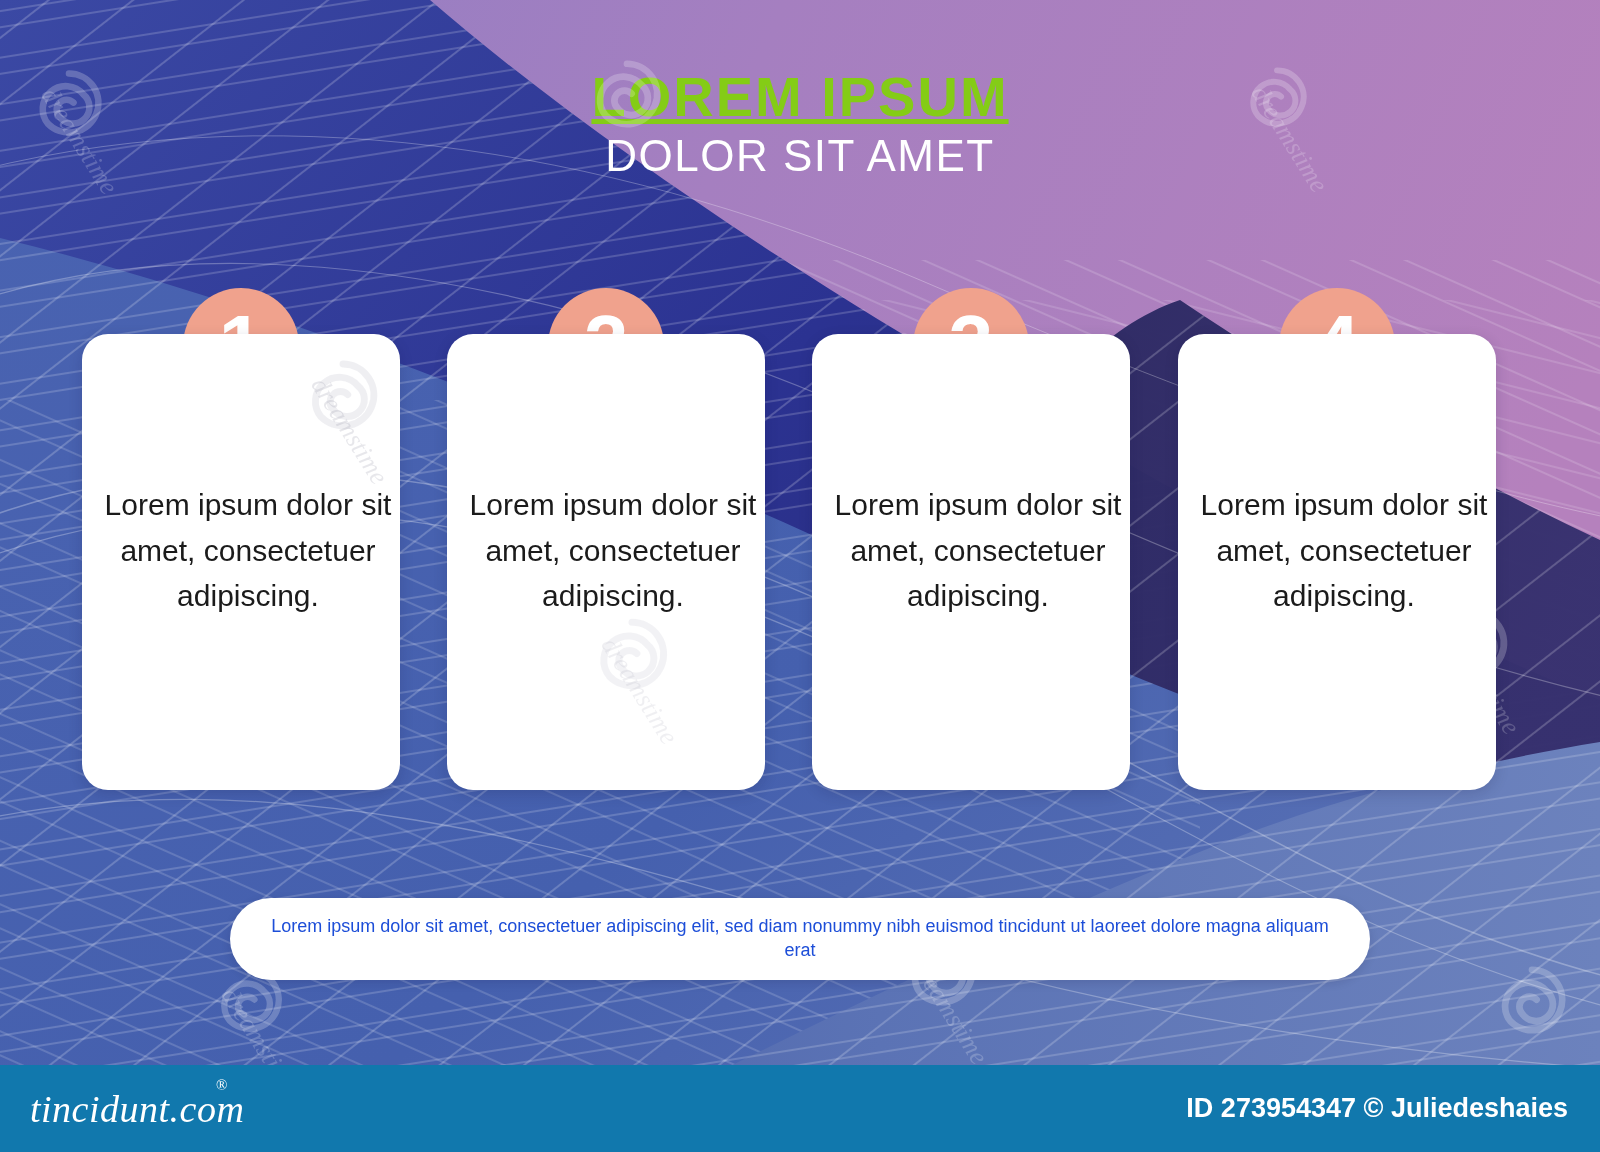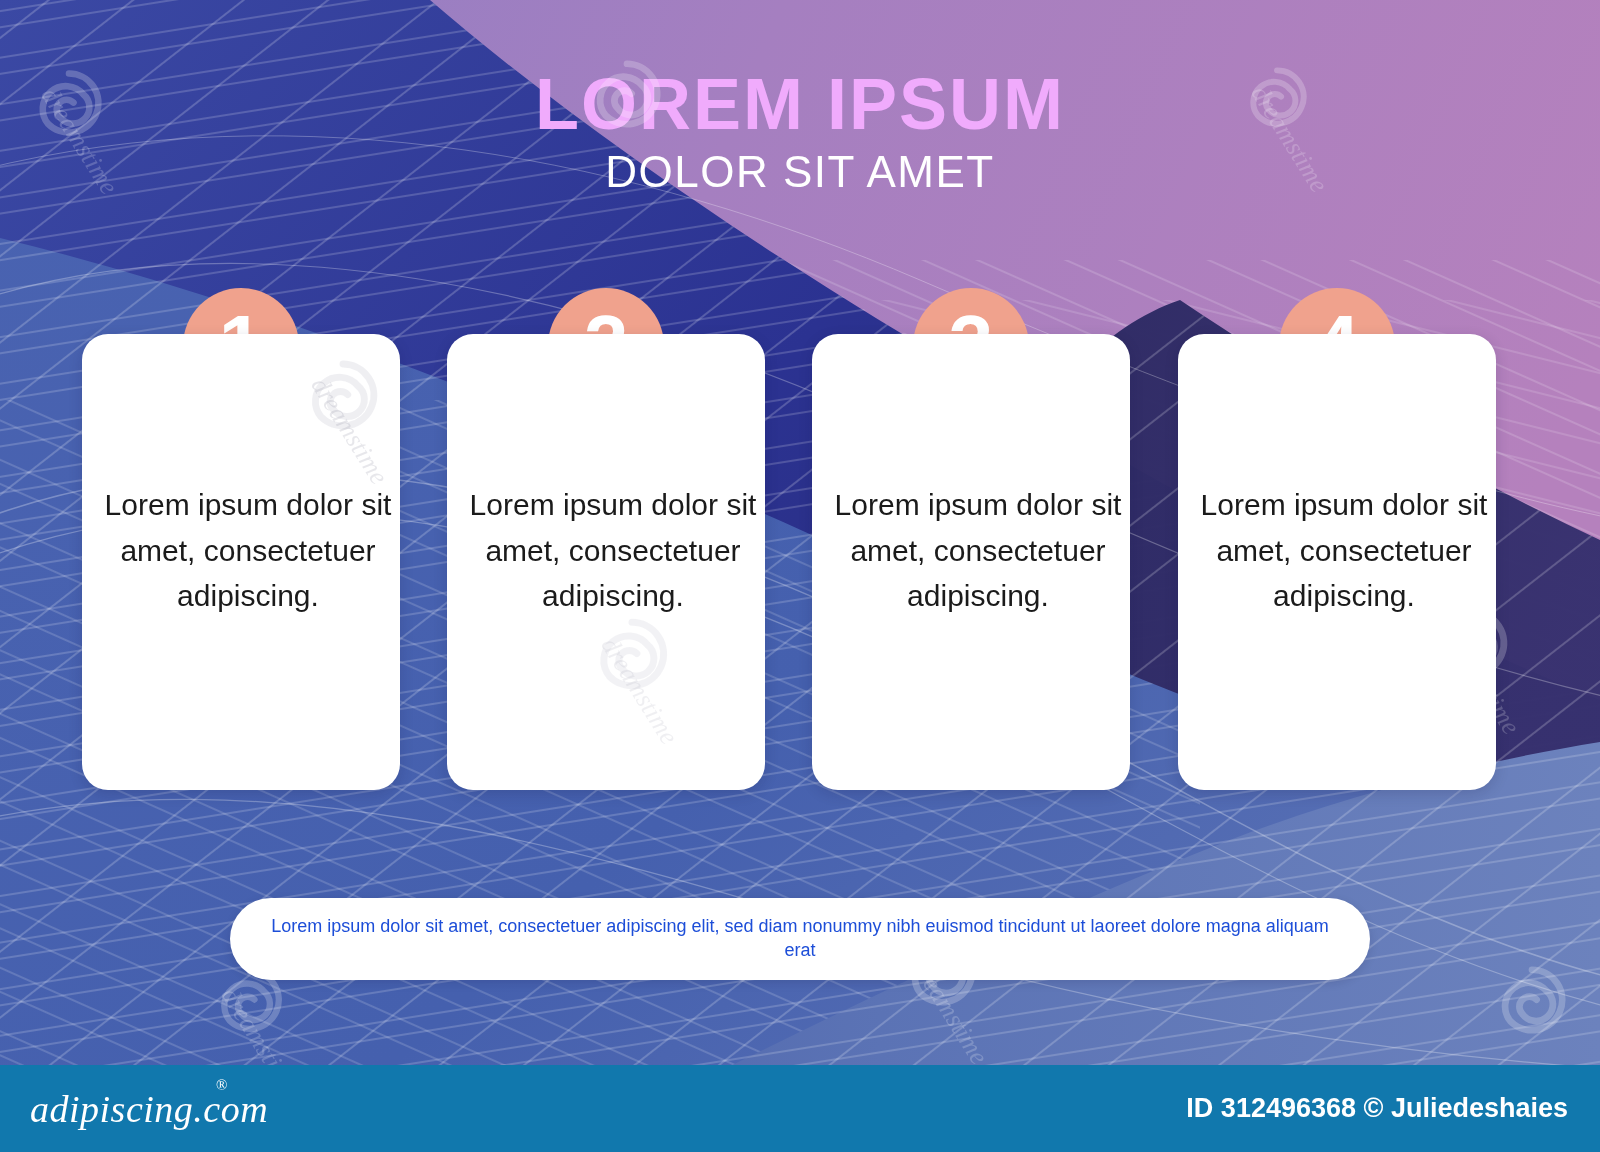--- a/index.html
+++ b/index.html
@@ -12,23 +12,24 @@
 
   
   .bg-svg { position:absolute; inset:0; width:1600px; height:1152px; }
 
   
   .title-block {
     position:absolute; top:68px; left:0; width:1600px;
     text-align:center; z-index:6; pointer-events:none;
   }
   .title-main {
-    color:#f0abfc; font-size:72px; font-weight:bold;
+    color:#84cc16; font-size:56px; font-weight:bold;
     letter-spacing:2px; line-height:1.02;
     font-family:"Liberation Sans", sans-serif;
+    text-decoration:underline;
   }
   .title-sub {
     color:#ffffff; font-size:44px; font-weight:300;
     letter-spacing:1.5px; margin-top:6px;
     font-family:"Liberation Sans", sans-serif;
   }
 
   
   .cards { position:absolute; top:334px; left:82px; width:1414px; height:456px; z-index:5; }
   .card {
@@ -276,19 +277,19 @@
     </div>
 
   </div>
 
   <div class="caption">
     <div class="caption-text">Lorem ipsum dolor sit amet, consectetuer adipiscing elit, sed diam nonummy nibh euismod tincidunt ut laoreet dolore magna aliquam erat</div>
   </div>
 
   <div class="footer">
     <div class="ds-logo">
-      <span>adipiscing.com</span>
+      <span>tincidunt.com</span>
       <span class="ds-reg">®</span>
     </div>
-    <div class="ds-credit">ID 312496368 © Juliedeshaies</div>
+    <div class="ds-credit">ID 273954347 © Juliedeshaies</div>
   </div>
 
 </div>
 
 </body></html>

